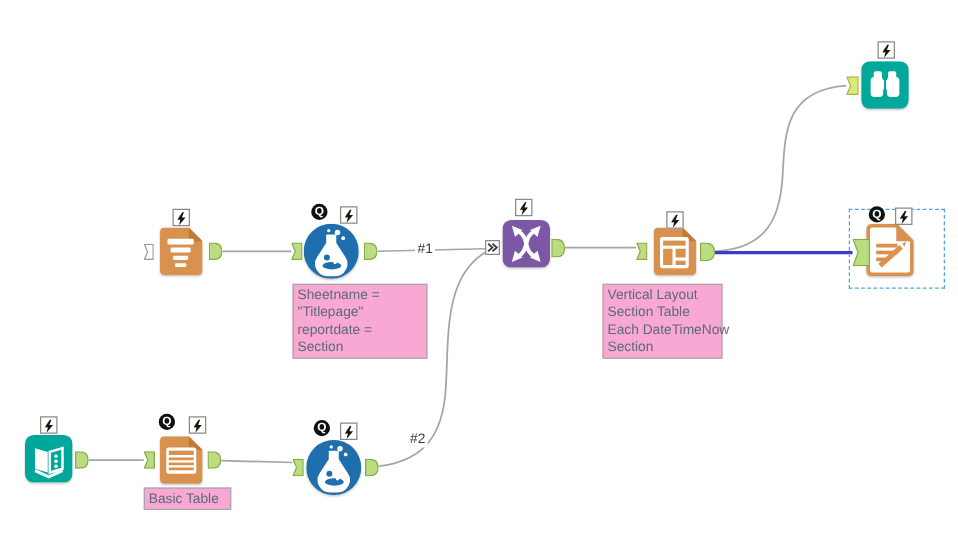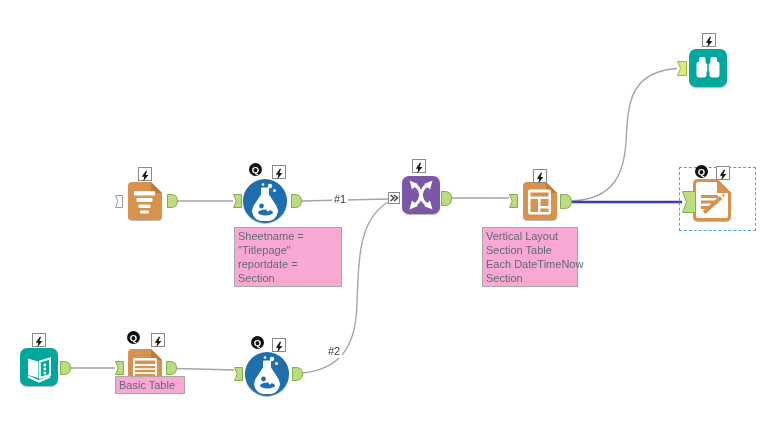--- a/index.html
+++ b/index.html
@@ -222,21 +222,21 @@
       <polygon points="8,1 3.5,8 6.2,8 5,13 11,5.8 7.6,5.8 9.5,1" fill="#141414"></polygon>
     </svg>
   </div>
   <svg class="anchor" style="left:115px;top:361px;" width="9" height="14" viewBox="0 0 9 14">
     <polygon points="0.5,0.5 8.5,0.5 8.5,13.5 0.5,13.5 3.2,7" fill="#BCDC82" stroke="#86AC48"></polygon>
   </svg>
   <svg class="anchor" style="left:166px;top:361px;" width="11" height="14" viewBox="0 0 11 14">
     <path d="M0.5,0.5 H4 Q10.5,0.5 10.5,7 Q10.5,13.5 4,13.5 H0.5 Z" fill="#BCDC82" stroke="#86AC48"></path>
   </svg>
 
-  <div class="annotation" style="left:115px;top:376px;width:62px;">
+  <div class="annotation" style="left:115px;top:390px;width:62px;">
     <div>Basic Table</div>
   </div>
 
   <svg class="tool-icon" style="left:245px;top:352px;" width="44" height="44" viewBox="0 0 44 44">
     <circle cx="22" cy="22" r="22" fill="#1F6FAE"></circle>
     <path d="M18.5 9 h7 v6.5 l7.5 11.5 a9.5 9.5 0 0 1 -8 14.5 h-6 a9.5 9.5 0 0 1 -8 -14.5 L18.5 15.5 Z" fill="#fff" stroke="#fff" stroke-width="1" stroke-linejoin="round"></path>
     <circle cx="27" cy="7" r="2.2" fill="#fff"></circle>
     <circle cx="31.5" cy="11.5" r="1.5" fill="#fff"></circle>
     <circle cx="20" cy="5.5" r="1.3" fill="#fff"></circle>
     <circle cx="18.5" cy="27" r="2.4" fill="#1F6FAE"></circle>

